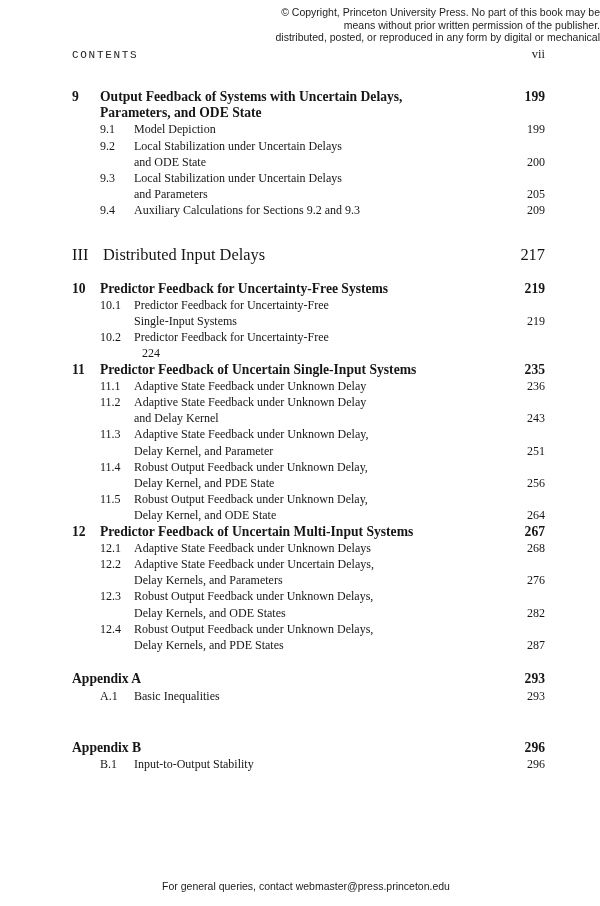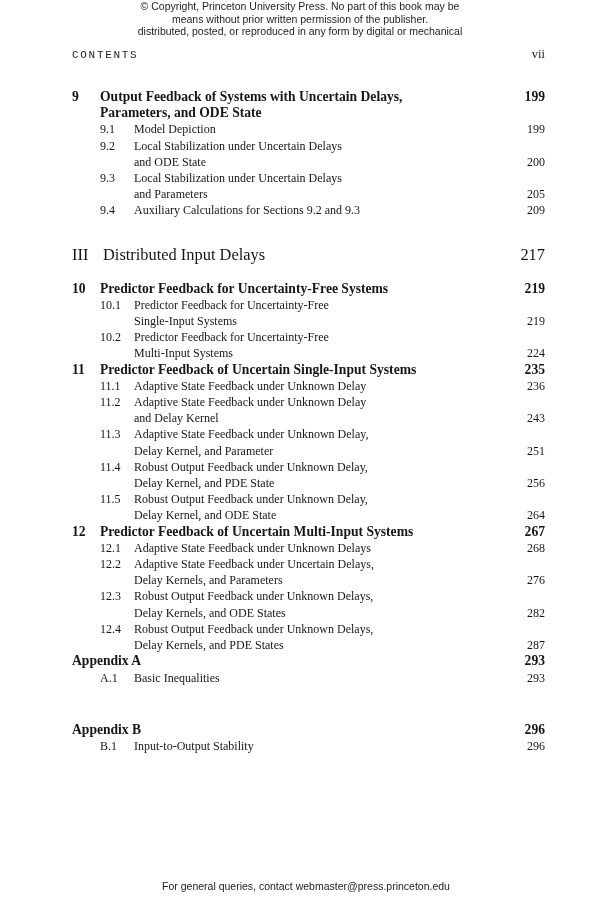--- a/index.html
+++ b/index.html
@@ -5,22 +5,22 @@
   html,body { margin:0; padding:0; background:#ffffff; }
   body {
     width:600px; height:906px; overflow:hidden;
     font-family:"Liberation Serif", serif;
     color:#161616;
     -webkit-font-smoothing:antialiased;
   }
   .page-wrap { position:relative; width:600px; height:906px; background:#fff; }
 
   .copyright {
-    position:absolute; top:0; left:0; right:0;
-    text-align:center;
+    position:absolute; top:6px; left:0; right:0;
+    text-align:right;
     font-family:"Liberation Sans","DejaVu Sans",sans-serif;
     font-size:10.5px; line-height:12.6px; color:#1d1d1d;
   }
 
   .running-head {
     position:absolute; top:47px; left:72px; right:55px;
     display:flex; justify-content:space-between; align-items:baseline;
     font-size:11.5px; color:#222;
   }
   .running-head .contents-label { letter-spacing:1.7px; font-size:11px;font-family:Liberation Mono, monospace; }
@@ -43,21 +43,21 @@
 
   .entry-chapter { }
   .entry-chapter.first { margin-top:0; }
 
   .part-line {
     margin-top:26px; margin-bottom:16px;
     font-size:16.4px; line-height:20px; font-weight:normal;
   }
   .part-line .col-chnum { width:31px; }
 
-  .entry-appendix-a { }
+  .entry-appendix-a { margin-top:18px; }
   .entry-appendix-b { margin-top:36px; }
 
   .footer-note {
     position:absolute; top:880px; left:12px; right:0;
     text-align:center;
     font-family:"Liberation Sans","DejaVu Sans",sans-serif;
     font-size:10.5px; color:#1d1d1d;
   }
 </style>
 </head>
@@ -148,21 +148,20 @@
         <span class="col-page">219</span>
       </div>
       <div class="line">
         <span class="col-chnum"></span>
         <span class="col-secnum">10.2</span>
         <span class="col-text">Predictor Feedback for Uncertainty-Free</span>
       </div>
       <div class="line">
         <span class="col-chnum"></span>
         <span class="col-secnum"></span>
-        <span class="col-text">Multi-Input Systems</span>
         <span class="col-page">224</span>
       </div>
     </div>
 
     <div class="entry-chapter">
       <div class="line bold chapter-head">
         <span class="col-chnum">11</span>
         <span class="col-text">Predictor Feedback of Uncertain Single-Input Systems</span>
         <span class="col-page">235</span>
       </div>

